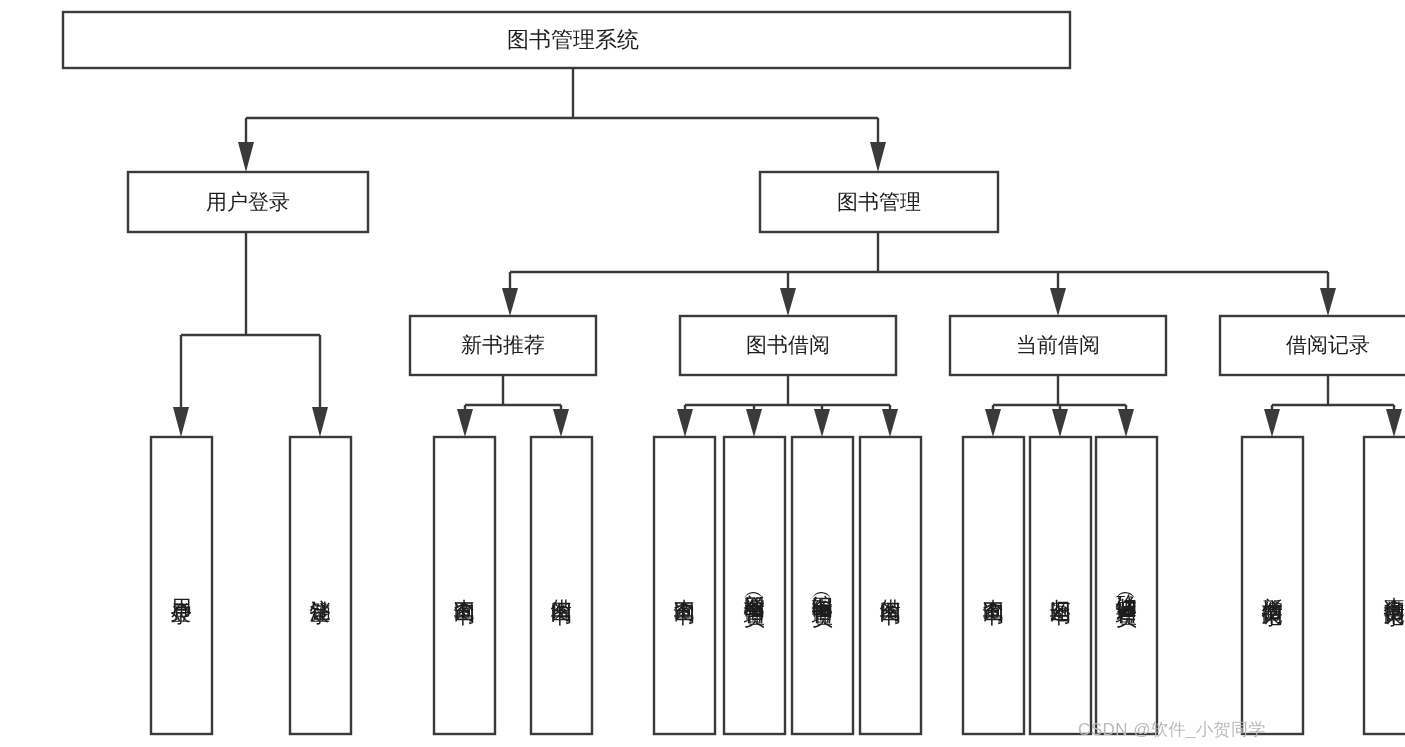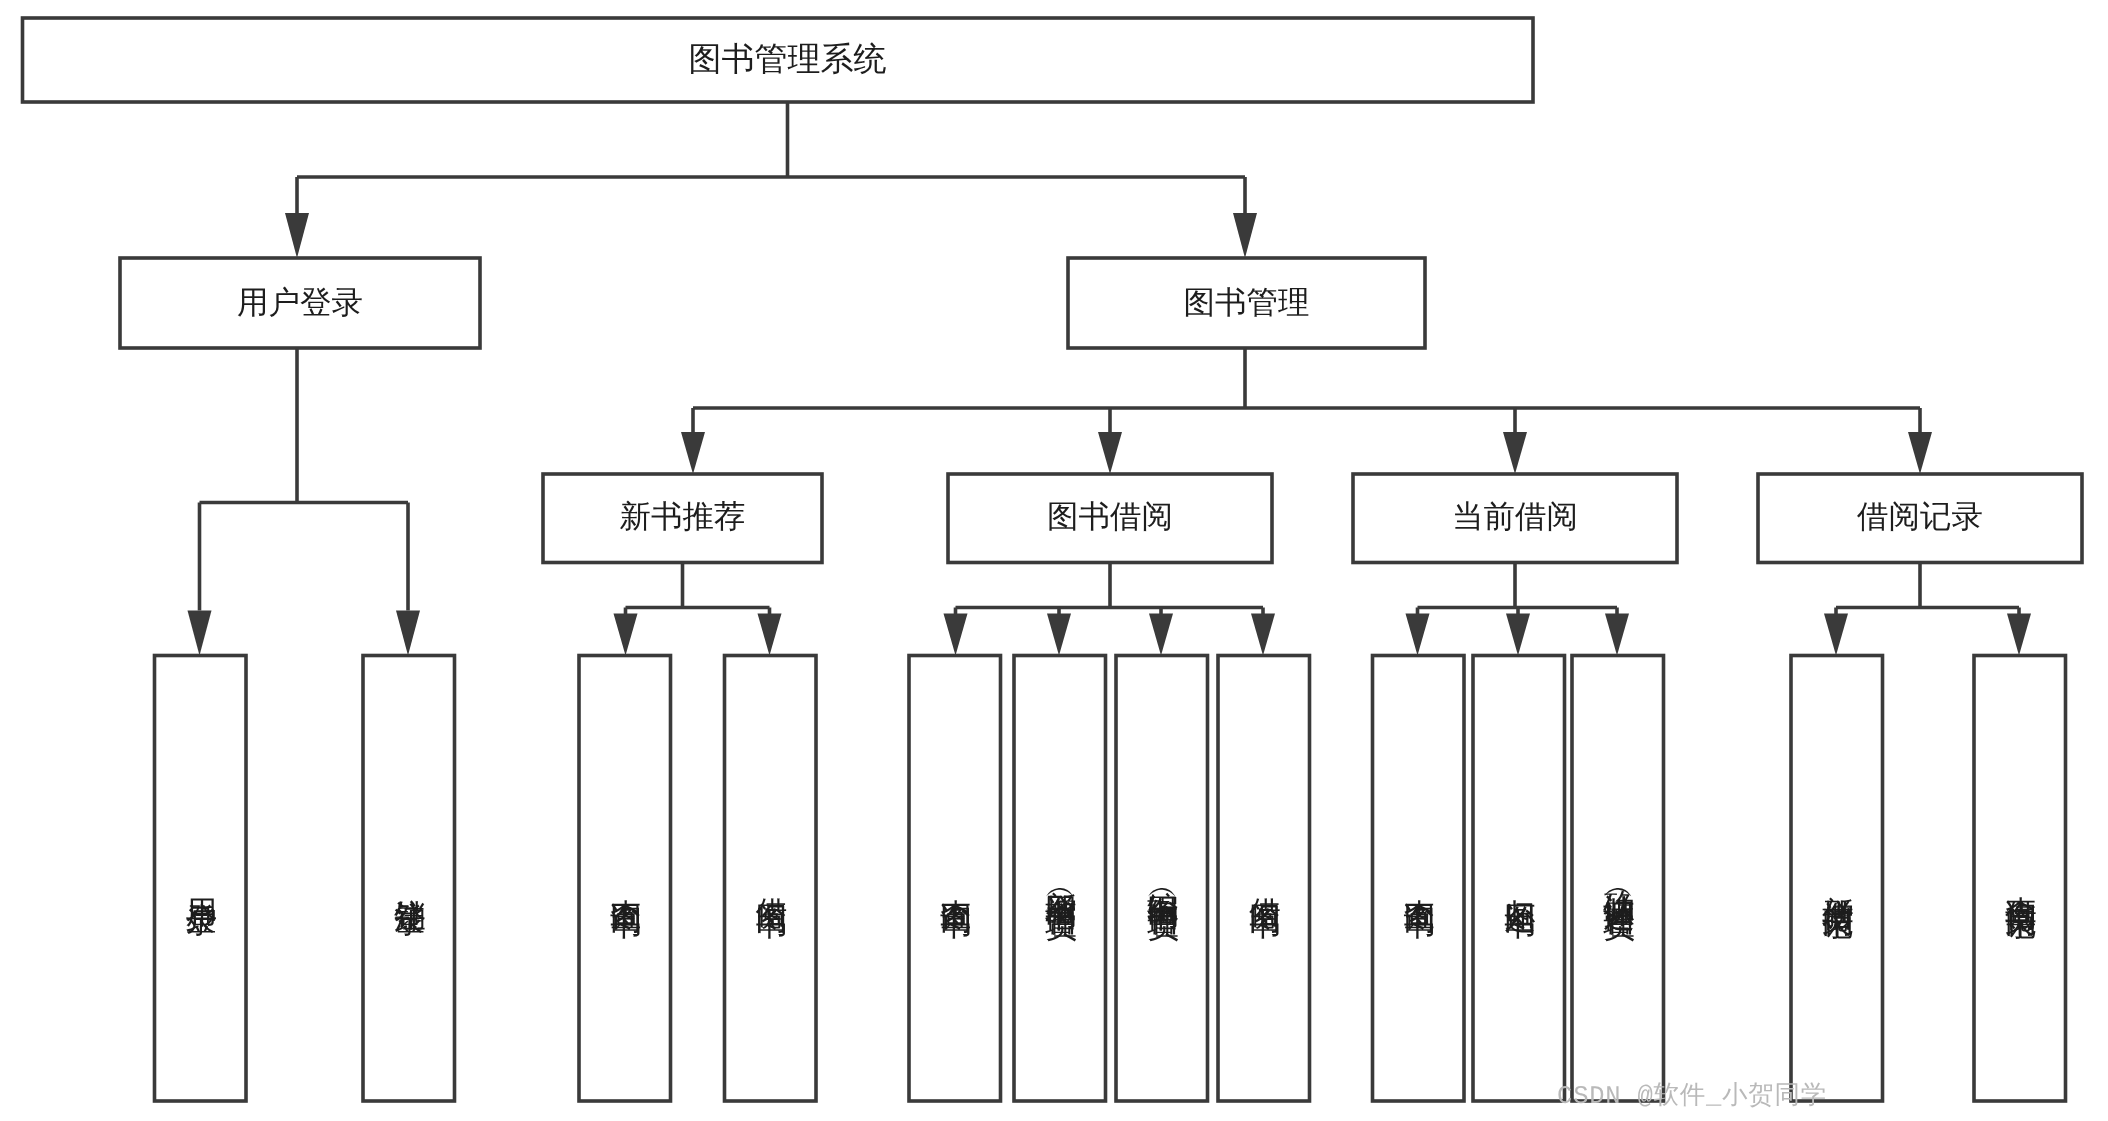--- a/index.html
+++ b/index.html
@@ -11,20 +11,21 @@
     width: 1405px;
     height: 747px;
     font-family: "Liberation Sans", "DejaVu Sans", sans-serif;
     overflow: hidden;
     position: relative;
   }
   #diagram-root {
     position: relative;
     width: 1232px;
     height: 747px;
+    margin-left: 48px;
   }
   svg.diagram-canvas {
     position: absolute;
     left: 0;
     top: 0;
     width: 1405px;
     height: 747px;
     display: block;
   }
   .node-box {
@@ -71,21 +72,21 @@
     line-height: 1.12;
     letter-spacing: 2px;
     color: #1d1d1d;
     white-space: nowrap;
     text-align: center;
   }
   .watermark {
     position: absolute;
     right: 14px;
     bottom: 6px;
-    font-family: Liberation Mono, monospace;
+    font-family: Liberation Sans, sans-serif;
     font-size: 17px;
     color: #b9b9b9;
     letter-spacing: 0.5px;
     white-space: nowrap;
   }
 </style>
 </head>
 <body>
 
 <div id="diagram-root">

